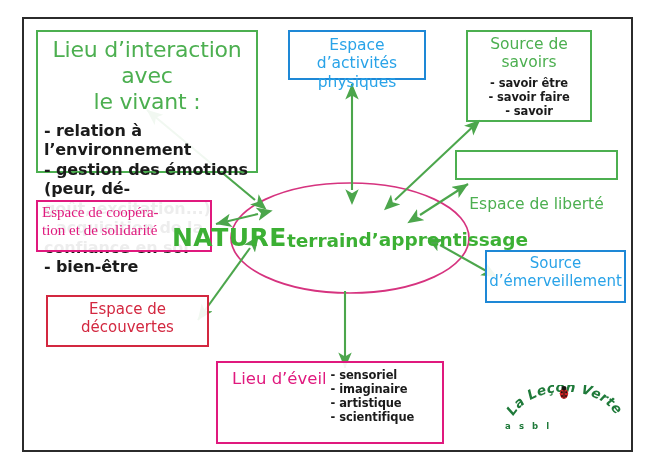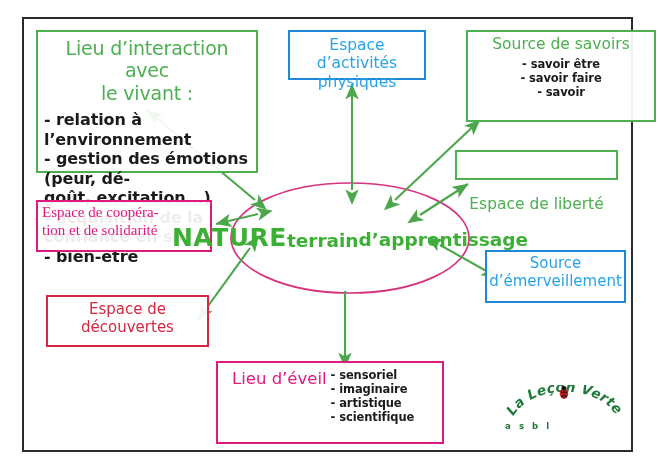--- a/index.html
+++ b/index.html
@@ -66,41 +66,41 @@
   }
 
   
   #node-interaction {
     left: 36px; top: 30px; width: 222px; height: 143px;
     border-color: #4caf50;
     padding: 5px 6px 4px 6px;
   }
   #node-interaction .title {
     color: #4caf50;
-    font-size: 19px;
+    font-size: 22px;
     letter-spacing: -0.2px;
   }
   #node-interaction .items {
     text-align: left;
     font-size: 16px;
     margin-top: 6px;
   }
 
   #node-physiques {
     left: 288px; top: 30px; width: 138px; height: 50px;
     border-color: #1e88d6;
     padding-top: 4px;
   }
   #node-physiques .title {
     color: #29a3e8;
     font-size: 15.5px;
   }
 
   #node-savoirs {
-    left: 466px; top: 30px; width: 190px; height: 92px;
+    left: 466px; top: 30px; width: 126px; height: 92px;
     border-color: #4caf50;
     padding-top: 3px;
   }
   #node-savoirs .title {
     color: #4caf50;
     font-size: 15.5px;
   }
   #node-savoirs .items {
     font-size: 11.5px;
     margin-top: 4px;

